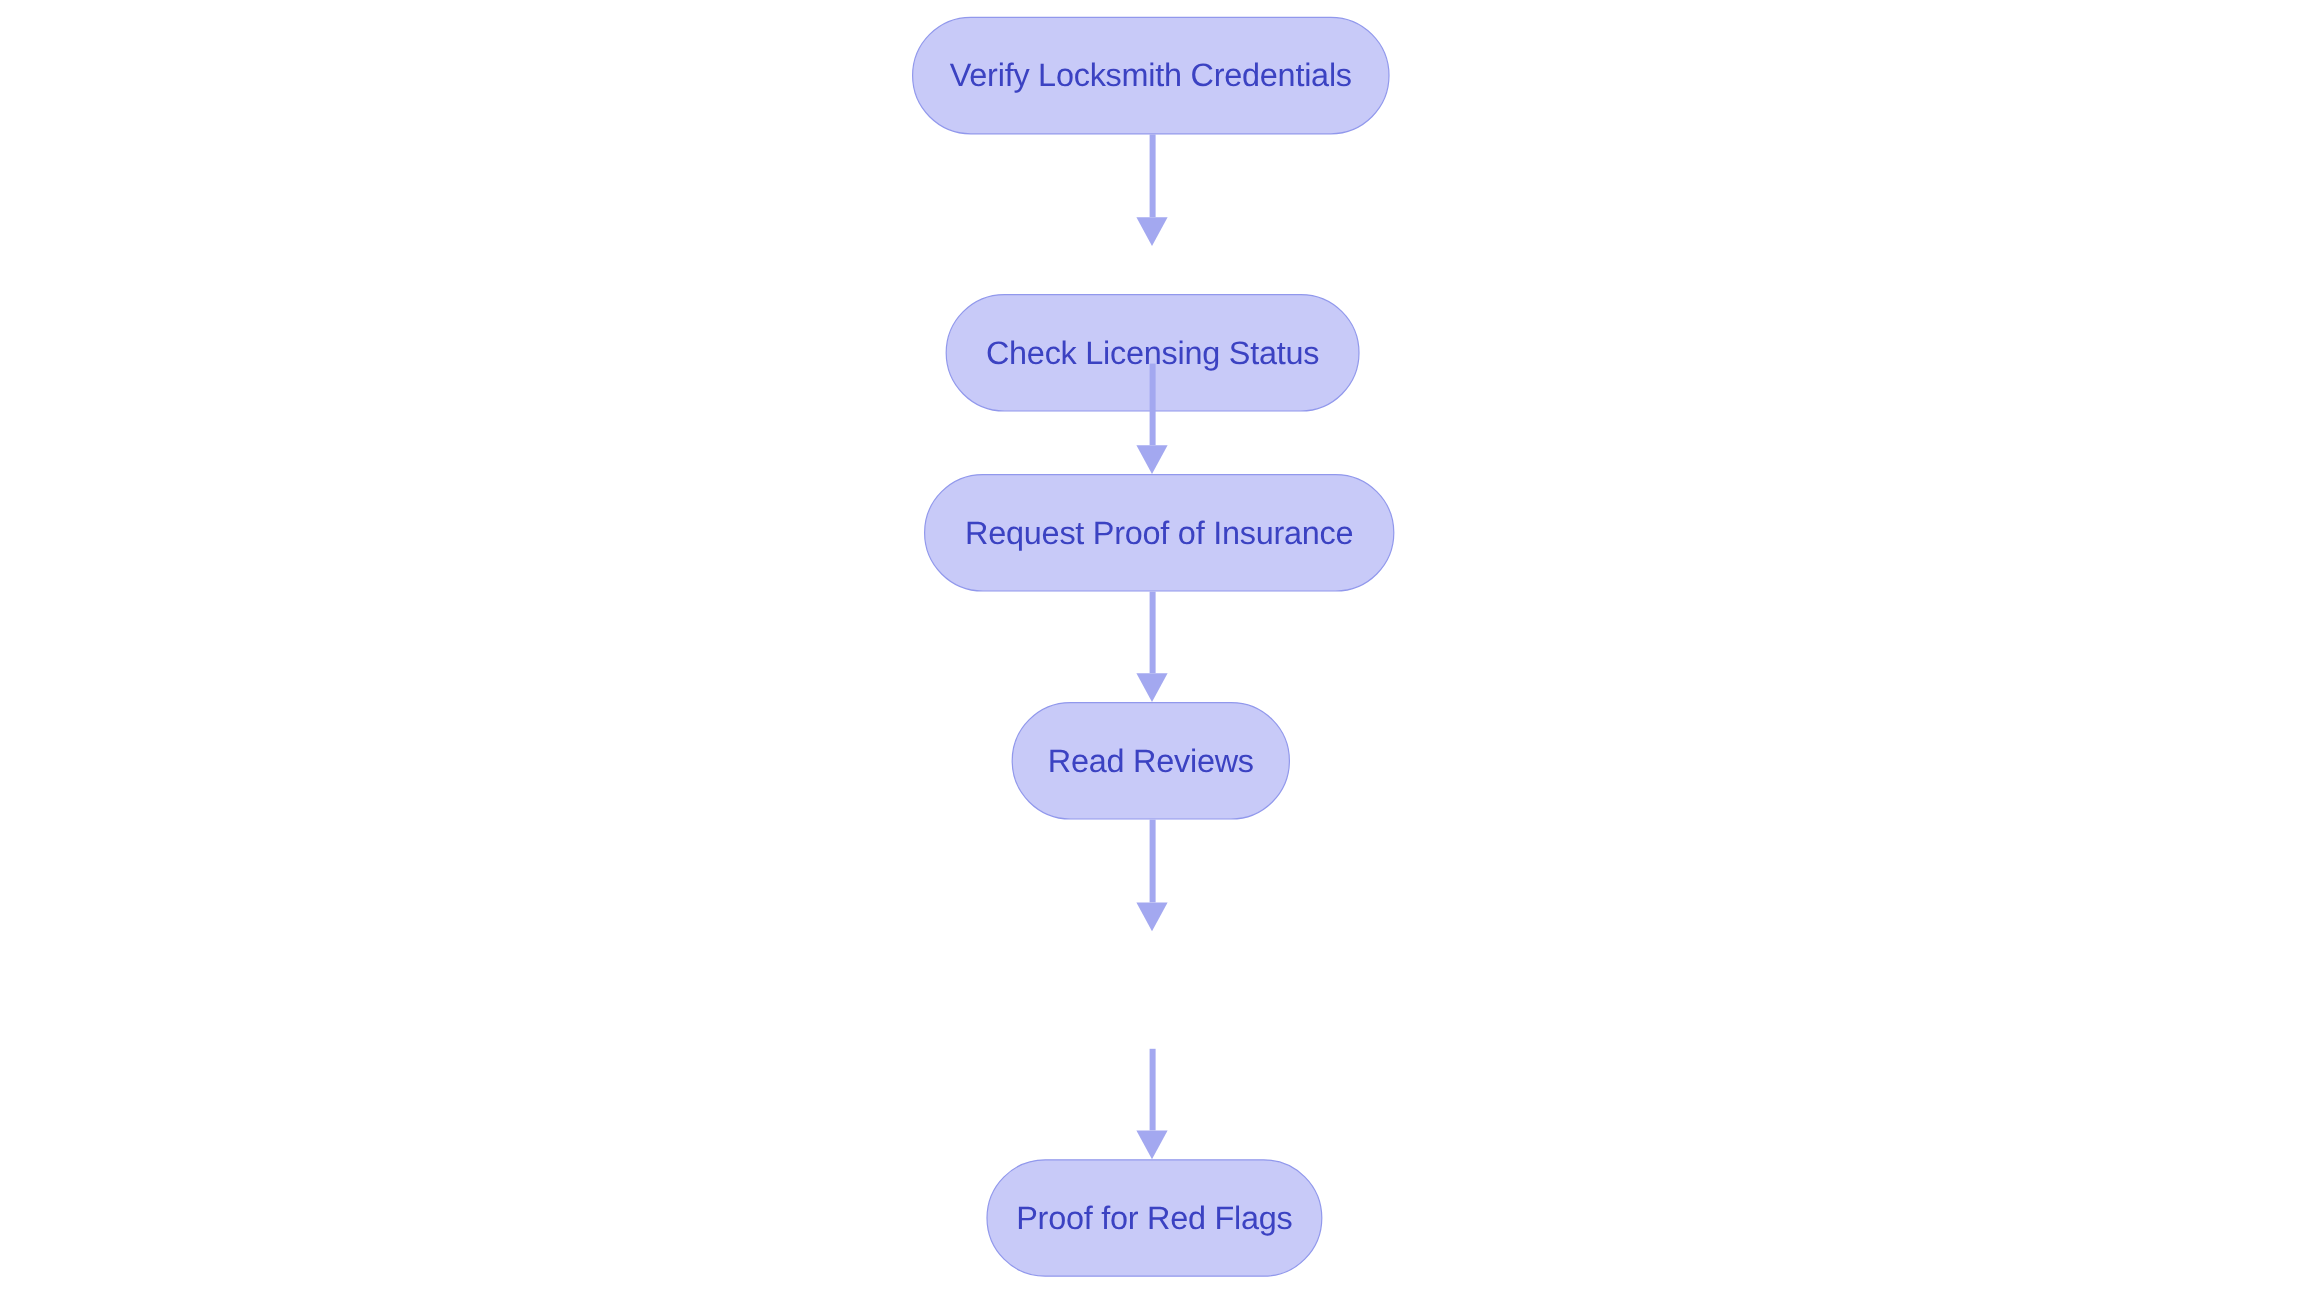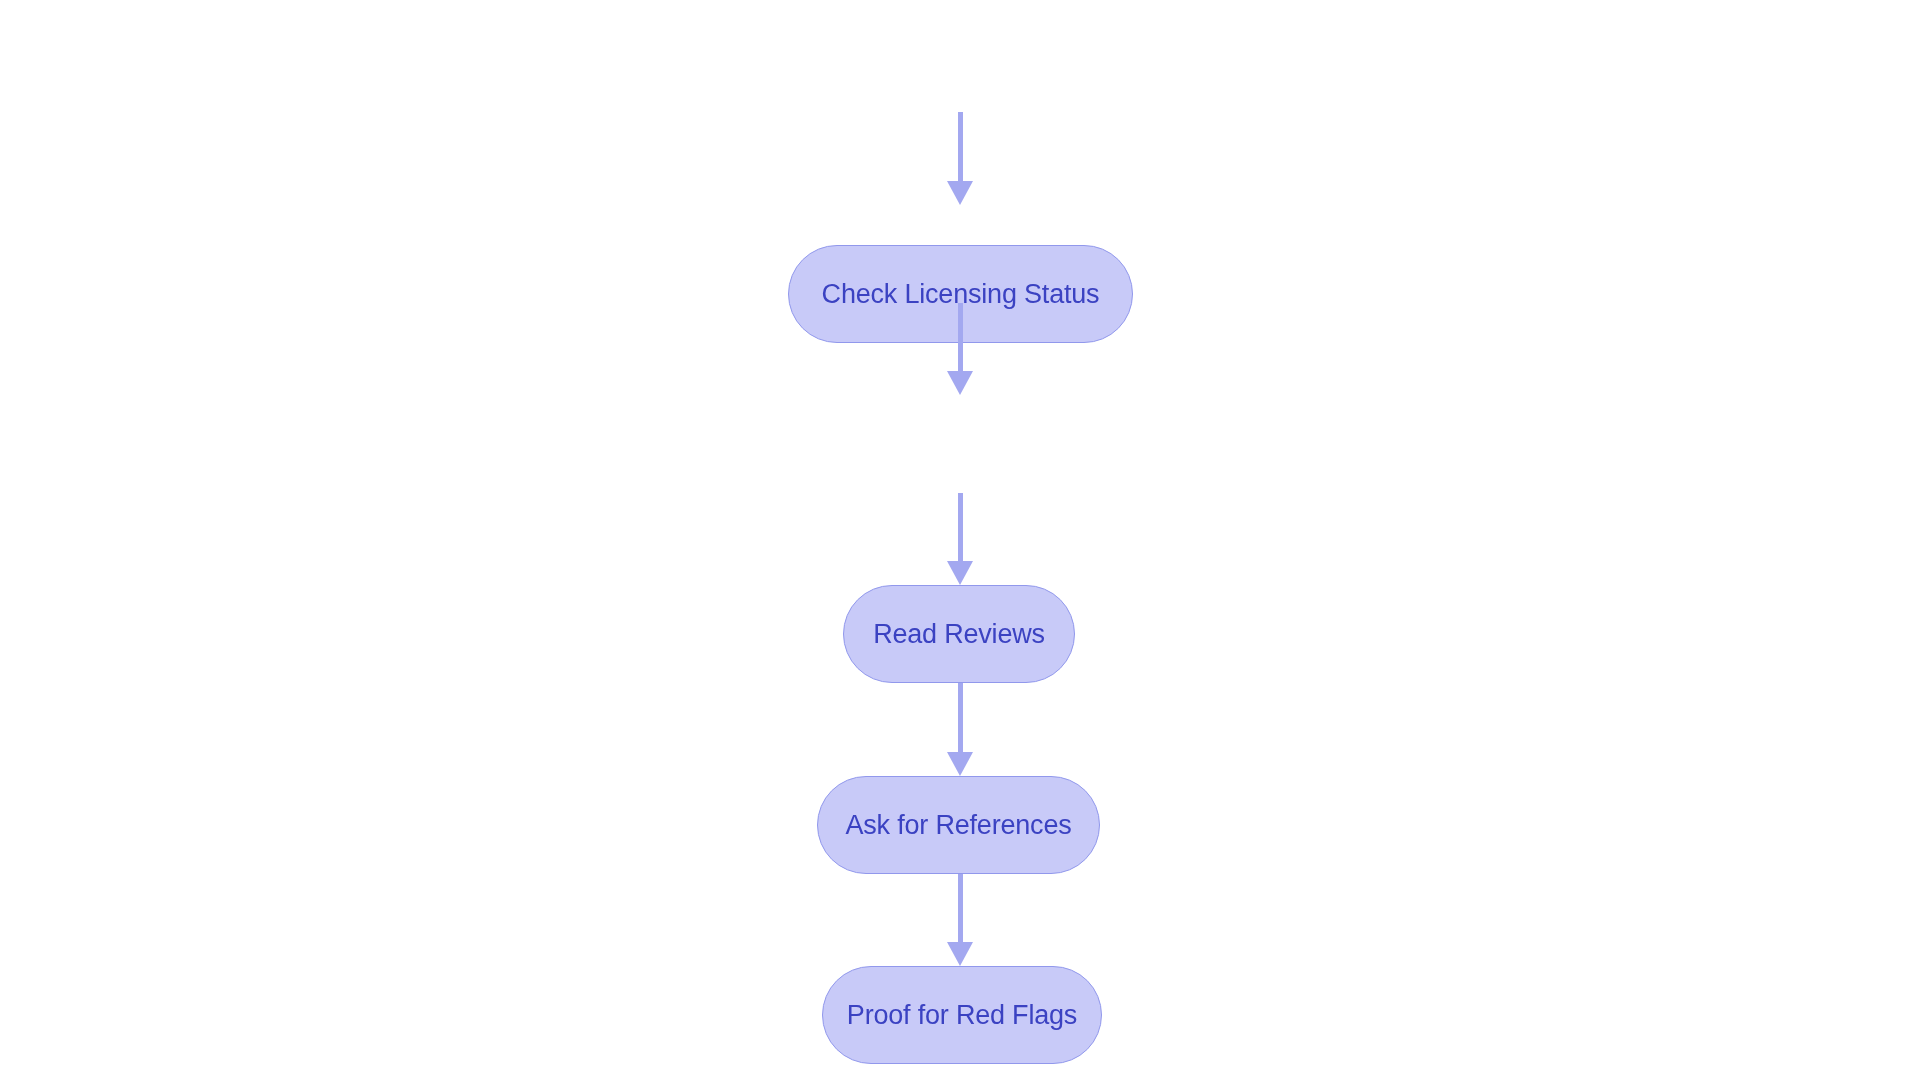--- a/index.html
+++ b/index.html
@@ -69,53 +69,56 @@
     border-left: 13px solid transparent;
     border-right: 13px solid transparent;
     border-top: 24px solid var(--arrow);
   }
 </style>
 </head>
 <body>
 
 <div class="canvas">
 
+  <div class="flow-node n0">
+    <span>Verify Locksmith Credentials</span>
+  </div>
 
   <div class="arrow a0">
     <div class="shaft"></div>
     <div class="head"></div>
   </div>
 
   <div class="flow-node n1">
     <span>Check Licensing Status</span>
   </div>
 
   <div class="arrow a1">
     <div class="shaft"></div>
     <div class="head"></div>
   </div>
 
+  <div class="flow-node n2">
+    <span>Request Proof of Insurance</span>
+  </div>
 
   <div class="arrow a2">
     <div class="shaft"></div>
     <div class="head"></div>
   </div>
 
   <div class="flow-node n3">
     <span>Read Reviews</span>
   </div>
 
   <div class="arrow a3">
     <div class="shaft"></div>
     <div class="head"></div>
   </div>
 
-  <div class="flow-node n4">
-    <span>Ask for References</span>
-  </div>
 
   <div class="arrow a4">
     <div class="shaft"></div>
     <div class="head"></div>
   </div>
 
   <div class="flow-node n5">
     <span>Proof for Red Flags</span>
   </div>
 

